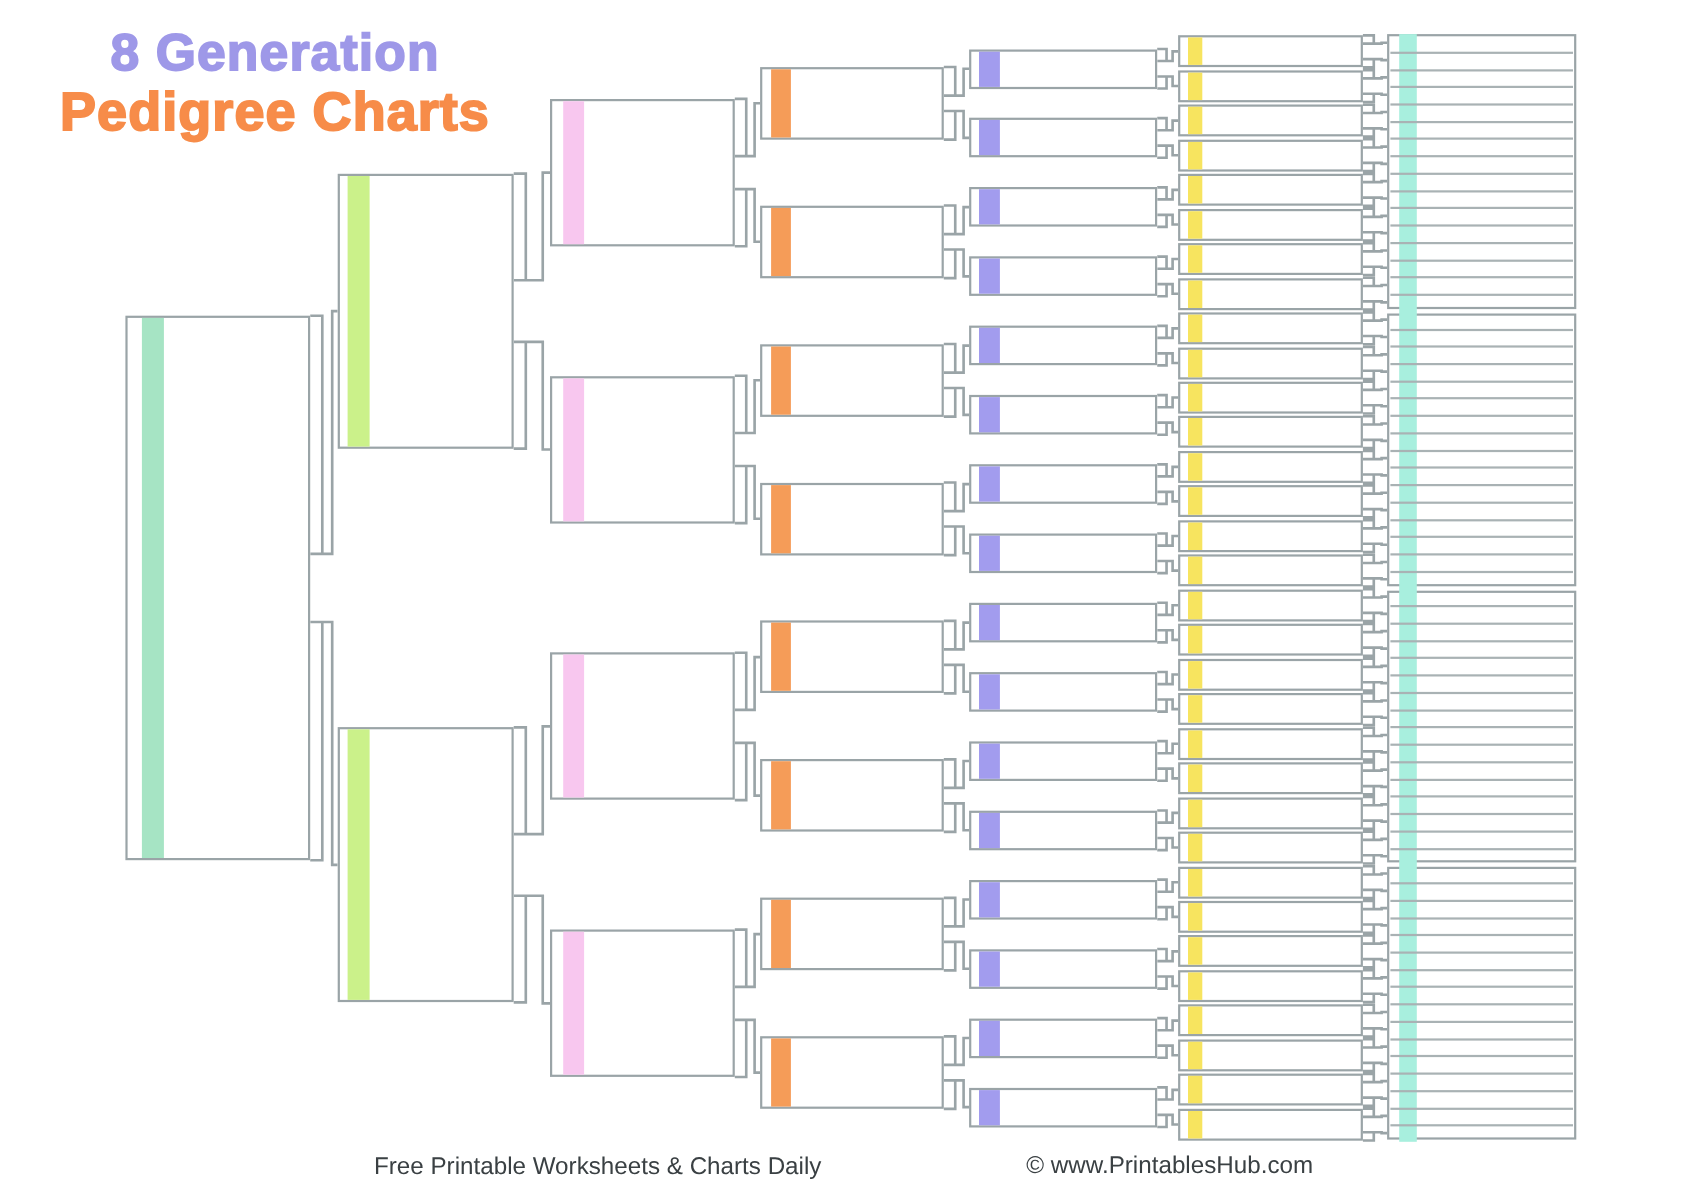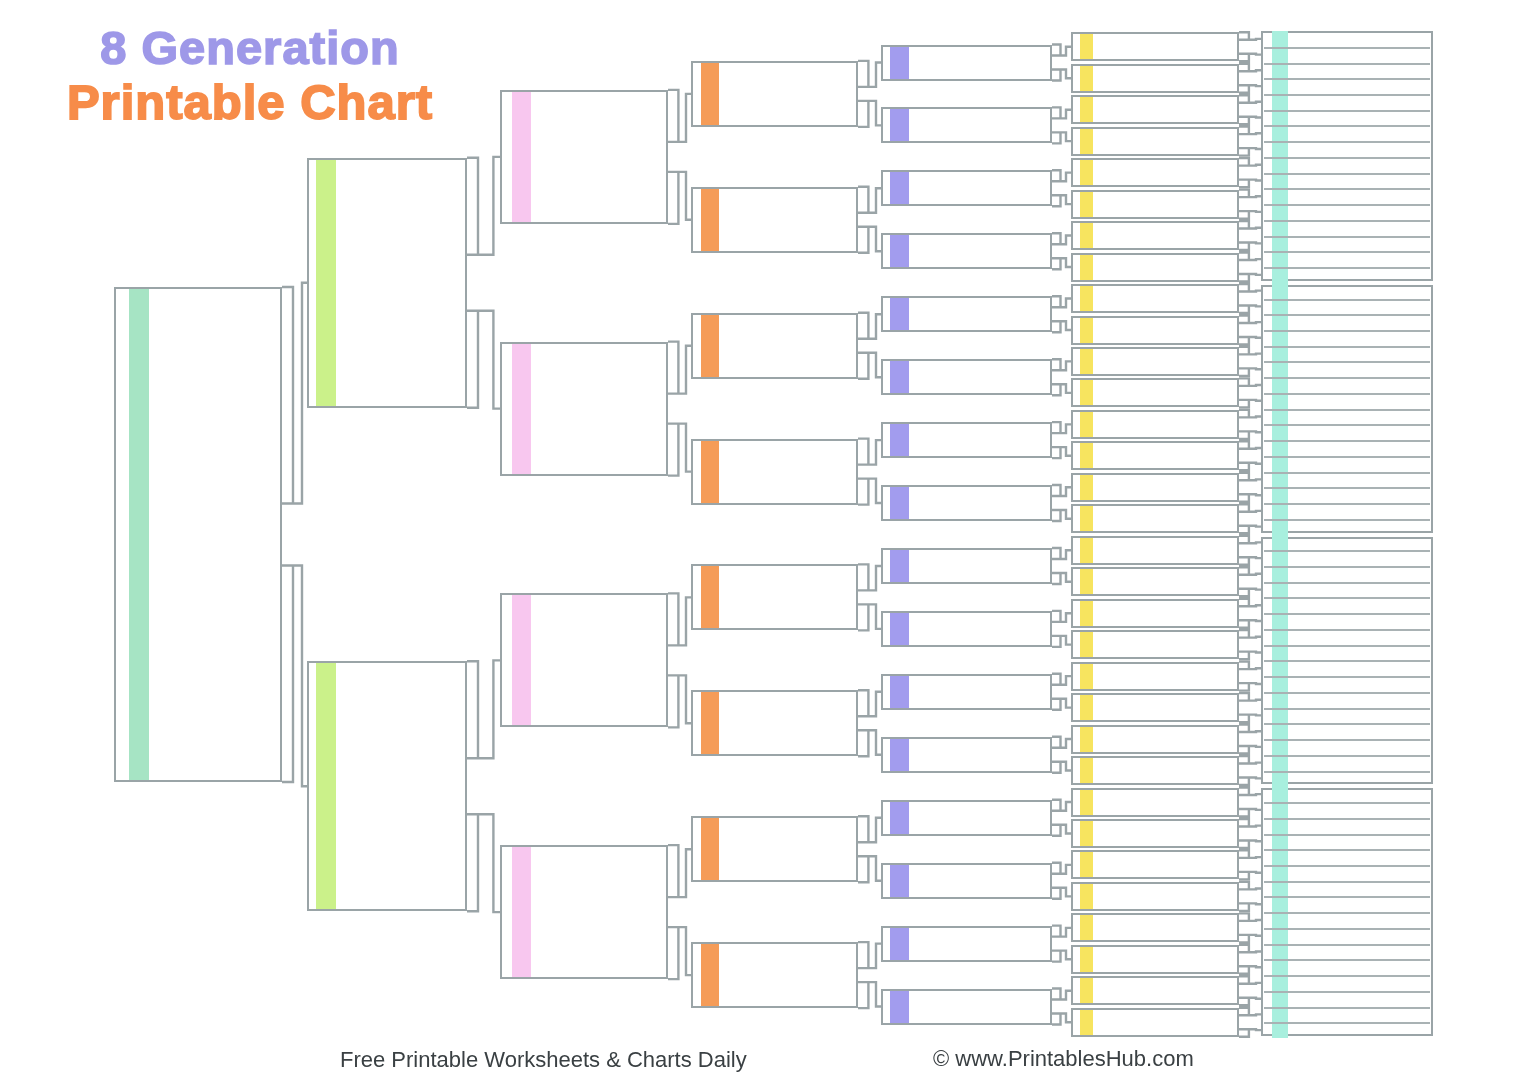--- a/index.html
+++ b/index.html
@@ -26,21 +26,21 @@
     position:absolute; font-size:22px; color:#3a4043; white-space:nowrap;
   }
 </style>
 </head>
 <body>
 
 <div id="canvas">
 
   <div id="title-block">
     <div id="title-line1" style="color: rgb(158, 152, 232);">8 Generation</div>
-    <div id="title-line2" style="color: rgb(247, 140, 73);">Printable Chart</div>
+    <div id="title-line2" style="color: rgb(247, 140, 73);">Pedigree Charts</div>
   </div>
 
   <svg id="connector-svg" viewBox="0 0 1536 1086" xmlns="http://www.w3.org/2000/svg">
       <path d="M282 287H293V503.5H282M282 782H293V565.5H282M307 282.8H302V503.5H293M307 786.3H302V565.5H293M467 157.8H478V254.8H467M467 407.8H478V310.8H467M500 156.9H493.4V254.8H478M500 408.6H493.4V310.8H478M467 661.3H478V758.3H467M467 911.3H478V814.3H467M500 660.4H493.4V758.3H478M500 912.1H493.4V814.3H478M668 89.9H678.4V141.9H668M668 223.9H678.4V171.9H668M691 93.9H686V141.9H678.4M691 219.8H686V171.9H678.4M668 341.6H678.4V393.6H668M668 475.6H678.4V423.6H668M691 345.7H686V393.6H678.4M691 471.6H686V423.6H678.4M668 593.4H678.4V645.4H668M668 727.4H678.4V675.4H668M691 597.4H686V645.4H678.4M691 723.3H686V675.4H678.4M668 845.1H678.4V897.1H668M668 979.1H678.4V927.1H668M691 849.2H686V897.1H678.4M691 975.1H686V927.1H678.4M858 60.9H868.4V86.9H858M858 126.9H868.4V100.9H858M881 62.5H876V86.9H868.4M881 125.4H876V100.9H868.4M858 186.8H868.4V212.8H858M858 252.8H868.4V226.8H858M881 188.3H876V212.8H868.4M881 251.3H876V226.8H868.4M858 312.7H868.4V338.7H858M858 378.7H868.4V352.7H858M881 314.2H876V338.7H868.4M881 377.2H876V352.7H868.4M858 438.6H868.4V464.6H858M858 504.6H868.4V478.6H858M881 440.1H876V464.6H868.4M881 503H876V478.6H868.4M858 564.4H868.4V590.4H858M858 630.4H868.4V604.4H858M881 566H876V590.4H868.4M881 628.9H876V604.4H868.4M858 690.3H868.4V716.3H858M858 756.3H868.4V730.3H858M881 691.8H876V716.3H868.4M881 754.8H876V730.3H868.4M858 816.2H868.4V842.2H858M858 882.2H868.4V856.2H858M881 817.7H876V842.2H868.4M881 880.7H876V856.2H868.4M858 942.1H868.4V968.1H858M858 1008.1H868.4V982.1H858M881 943.6H876V968.1H868.4M881 1006.5H876V982.1H868.4M1052 44.5H1060.5V55.5H1052M1052 80.5H1060.5V69.5H1052M1071 46.7H1066V55.5H1060.5M1071 78.2H1066V69.5H1060.5M1052 107.4H1060.5V118.4H1052M1052 143.4H1060.5V132.4H1052M1071 109.7H1066V118.4H1060.5M1071 141.1H1066V132.4H1060.5M1052 170.3H1060.5V181.3H1052M1052 206.3H1060.5V195.3H1052M1071 172.6H1066V181.3H1060.5M1071 204.1H1066V195.3H1060.5M1052 233.3H1060.5V244.3H1052M1052 269.3H1060.5V258.3H1052M1071 235.5H1066V244.3H1060.5M1071 267H1066V258.3H1060.5M1052 296.2H1060.5V307.2H1052M1052 332.2H1060.5V321.2H1052M1071 298.5H1066V307.2H1060.5M1071 330H1066V321.2H1060.5M1052 359.2H1060.5V370.2H1052M1052 395.2H1060.5V384.2H1052M1071 361.4H1066V370.2H1060.5M1071 392.9H1066V384.2H1060.5M1052 422.1H1060.5V433.1H1052M1052 458.1H1060.5V447.1H1052M1071 424.4H1066V433.1H1060.5M1071 455.8H1066V447.1H1060.5M1052 485H1060.5V496H1052M1052 521H1060.5V510H1052M1071 487.3H1066V496H1060.5M1071 518.8H1066V510H1060.5M1052 548H1060.5V559H1052M1052 584H1060.5V573H1052M1071 550.2H1066V559H1060.5M1071 581.7H1066V573H1060.5M1052 610.9H1060.5V621.9H1052M1052 646.9H1060.5V635.9H1052M1071 613.2H1066V621.9H1060.5M1071 644.6H1066V635.9H1060.5M1052 673.8H1060.5V684.8H1052M1052 709.8H1060.5V698.8H1052M1071 676.1H1066V684.8H1060.5M1071 707.6H1066V698.8H1060.5M1052 736.8H1060.5V747.8H1052M1052 772.8H1060.5V761.8H1052M1071 739H1066V747.8H1060.5M1071 770.5H1066V761.8H1060.5M1052 799.7H1060.5V810.7H1052M1052 835.7H1060.5V824.7H1052M1071 802H1066V810.7H1060.5M1071 833.5H1066V824.7H1060.5M1052 862.7H1060.5V873.7H1052M1052 898.7H1060.5V887.7H1052M1071 864.9H1066V873.7H1060.5M1071 896.4H1066V887.7H1060.5M1052 925.6H1060.5V936.6H1052M1052 961.6H1060.5V950.6H1052M1071 927.9H1066V936.6H1060.5M1071 959.3H1066V950.6H1060.5M1052 988.5H1060.5V999.5H1052M1052 1024.5H1060.5V1013.5H1052M1071 990.8H1066V999.5H1060.5M1071 1022.3H1066V1013.5H1060.5M1239 32.2H1248.9V39.7H1239M1239 61.2H1248.9V53.7H1239M1261 38.9H1256V39.7H1248.9M1261 54.6H1256V53.7H1248.9M1239 63.7H1248.9V71.2H1239M1239 92.7H1248.9V85.2H1239M1261 70.3H1256V71.2H1248.9M1261 86.1H1256V85.2H1248.9M1239 95.2H1248.9V102.7H1239M1239 124.2H1248.9V116.7H1239M1261 101.8H1256V102.7H1248.9M1261 117.5H1256V116.7H1248.9M1239 126.6H1248.9V134.1H1239M1239 155.6H1248.9V148.1H1239M1261 133.3H1256V134.1H1248.9M1261 149H1256V148.1H1248.9M1239 158.1H1248.9V165.6H1239M1239 187.1H1248.9V179.6H1239M1261 164.7H1256V165.6H1248.9M1261 180.5H1256V179.6H1248.9M1239 189.6H1248.9V197.1H1239M1239 218.6H1248.9V211.1H1239M1261 196.2H1256V197.1H1248.9M1261 211.9H1256V211.1H1248.9M1239 221H1248.9V228.5H1239M1239 250H1248.9V242.5H1239M1261 227.7H1256V228.5H1248.9M1261 243.4H1256V242.5H1248.9M1239 252.5H1248.9V260H1239M1239 281.5H1248.9V274H1239M1261 259.1H1256V260H1248.9M1261 274.9H1256V274H1248.9M1239 284H1248.9V291.5H1239M1239 313H1248.9V305.5H1239M1261 290.6H1256V291.5H1248.9M1261 306.4H1256V305.5H1248.9M1239 315.5H1248.9V323H1239M1239 344.5H1248.9V337H1239M1261 322.1H1256V323H1248.9M1261 337.8H1256V337H1248.9M1239 346.9H1248.9V354.4H1239M1239 375.9H1248.9V368.4H1239M1261 353.6H1256V354.4H1248.9M1261 369.3H1256V368.4H1248.9M1239 378.4H1248.9V385.9H1239M1239 407.4H1248.9V399.9H1239M1261 385H1256V385.9H1248.9M1261 400.8H1256V399.9H1248.9M1239 409.9H1248.9V417.4H1239M1239 438.9H1248.9V431.4H1239M1261 416.5H1256V417.4H1248.9M1261 432.2H1256V431.4H1248.9M1239 441.3H1248.9V448.8H1239M1239 470.3H1248.9V462.8H1239M1261 448H1256V448.8H1248.9M1261 463.7H1256V462.8H1248.9M1239 472.8H1248.9V480.3H1239M1239 501.8H1248.9V494.3H1239M1261 479.4H1256V480.3H1248.9M1261 495.2H1256V494.3H1248.9M1239 504.3H1248.9V511.8H1239M1239 533.3H1248.9V525.8H1239M1261 510.9H1256V511.8H1248.9M1261 526.6H1256V525.8H1248.9M1239 535.7H1248.9V543.2H1239M1239 564.7H1248.9V557.2H1239M1261 542.4H1256V543.2H1248.9M1261 558.1H1256V557.2H1248.9M1239 567.2H1248.9V574.7H1239M1239 596.2H1248.9V588.7H1239M1261 573.8H1256V574.7H1248.9M1261 589.6H1256V588.7H1248.9M1239 598.7H1248.9V606.2H1239M1239 627.7H1248.9V620.2H1239M1261 605.3H1256V606.2H1248.9M1261 621H1256V620.2H1248.9M1239 630.1H1248.9V637.6H1239M1239 659.1H1248.9V651.6H1239M1261 636.8H1256V637.6H1248.9M1261 652.5H1256V651.6H1248.9M1239 661.6H1248.9V669.1H1239M1239 690.6H1248.9V683.1H1239M1261 668.2H1256V669.1H1248.9M1261 684H1256V683.1H1248.9M1239 693.1H1248.9V700.6H1239M1239 722.1H1248.9V714.6H1239M1261 699.7H1256V700.6H1248.9M1261 715.4H1256V714.6H1248.9M1239 724.5H1248.9V732H1239M1239 753.5H1248.9V746H1239M1261 731.2H1256V732H1248.9M1261 746.9H1256V746H1248.9M1239 756H1248.9V763.5H1239M1239 785H1248.9V777.5H1239M1261 762.6H1256V763.5H1248.9M1261 778.4H1256V777.5H1248.9M1239 787.5H1248.9V795H1239M1239 816.5H1248.9V809H1239M1261 794.1H1256V795H1248.9M1261 809.9H1256V809H1248.9M1239 819H1248.9V826.5H1239M1239 848H1248.9V840.5H1239M1261 825.6H1256V826.5H1248.9M1261 841.3H1256V840.5H1248.9M1239 850.4H1248.9V857.9H1239M1239 879.4H1248.9V871.9H1239M1261 857.1H1256V857.9H1248.9M1261 872.8H1256V871.9H1248.9M1239 881.9H1248.9V889.4H1239M1239 910.9H1248.9V903.4H1239M1261 888.5H1256V889.4H1248.9M1261 904.3H1256V903.4H1248.9M1239 913.4H1248.9V920.9H1239M1239 942.4H1248.9V934.9H1239M1261 920H1256V920.9H1248.9M1261 935.7H1256V934.9H1248.9M1239 944.8H1248.9V952.3H1239M1239 973.8H1248.9V966.3H1239M1261 951.5H1256V952.3H1248.9M1261 967.2H1256V966.3H1248.9M1239 976.3H1248.9V983.8H1239M1239 1005.3H1248.9V997.8H1239M1261 982.9H1256V983.8H1248.9M1261 998.7H1256V997.8H1248.9M1239 1007.8H1248.9V1015.3H1239M1239 1036.8H1248.9V1029.3H1239M1261 1014.4H1256V1015.3H1248.9M1261 1030.1H1256V1029.3H1248.9" fill="none" stroke="#9aa4a7" stroke-width="2.4"></path>
     </svg>
 
   <div id="tree">
       <div class="pbox" style="left: 114px; top: 287px; width: 168px; height: 495px; border-color: rgb(154, 164, 167);">
         <div class="stripe" style="left: 12.5px; width: 20px; background: rgb(166, 228, 196);"></div>
       </div>

